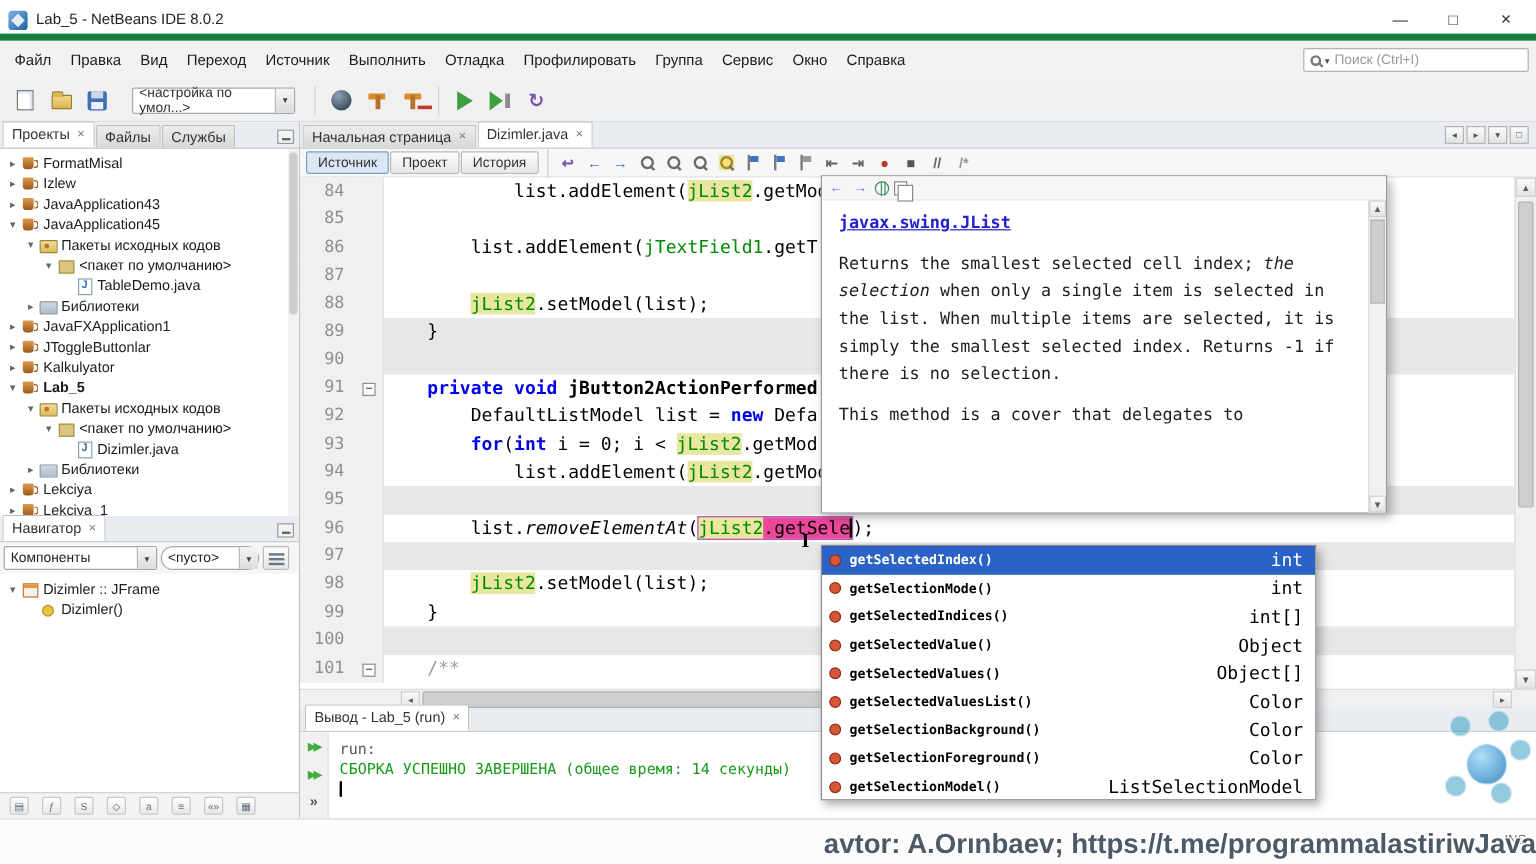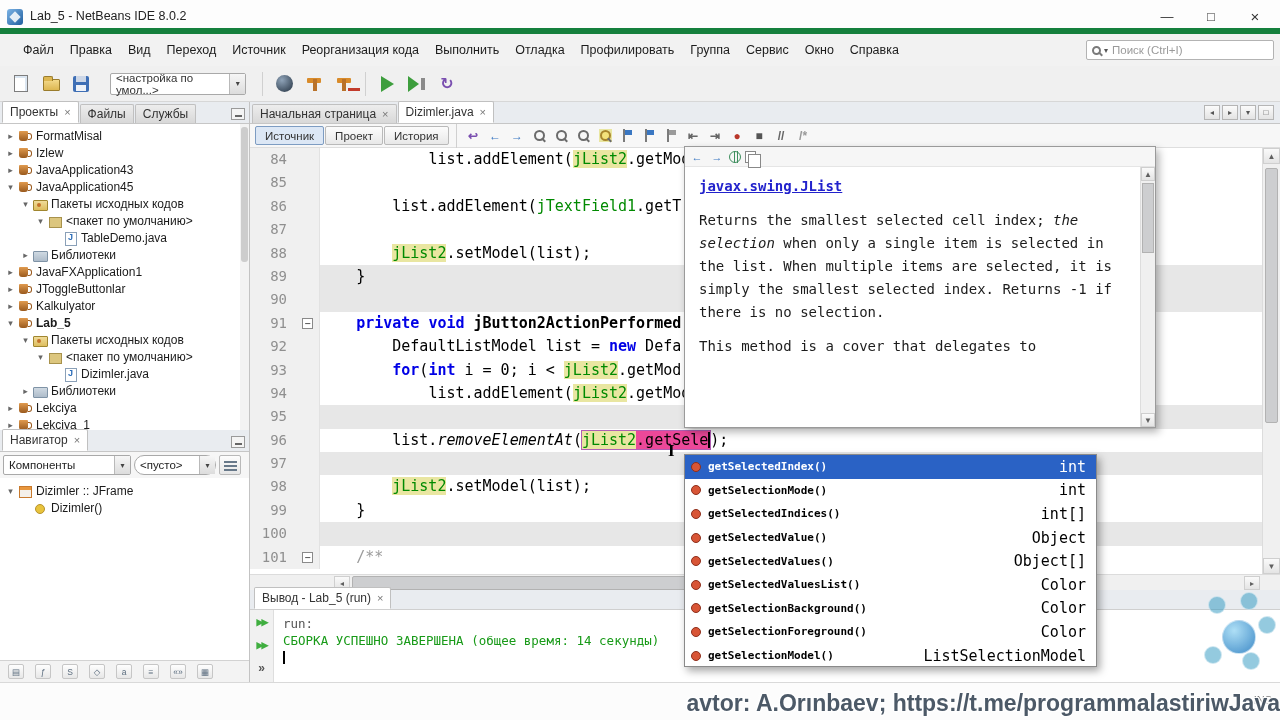--- a/index.html
+++ b/index.html
@@ -7,21 +7,21 @@
 
   
   #titlebar{position:absolute;left:0;top:0;width:1280px;height:34px;background:#fdfdfd;border-bottom:6px solid #15803d;}
   #appicon{position:absolute;left:7px;top:9px;width:16px;height:16px;border-radius:3px;background:linear-gradient(135deg,#7db4e6,#1f5e9e);}
   #appicon::after{content:"";position:absolute;left:4px;top:4px;width:8px;height:8px;background:#fff;transform:rotate(45deg);opacity:.85;}
   #wintitle{position:absolute;left:30px;top:0;line-height:32px;font-size:12.5px;color:#222;}
   .wc{position:absolute;top:0;width:42px;height:33px;text-align:center;line-height:33px;font-size:13px;color:#333;}
   #win-min{right:92px;} #win-max{right:48px;} #win-close{right:4px;font-size:15px;}
 
   
-  #menubar{position:absolute;left:0;top:34px;width:1280px;height:32px;background:#f2f2f2;display:flex;align-items:center;padding-left:15px;}
+  #menubar{position:absolute;left:0;top:34px;width:1280px;height:32px;background:#f2f2f2;display:flex;align-items:center;padding-left:4px;}
   .menu-item{padding:0 8px;font-size:12.5px;color:#1c1c1c;line-height:30px;}
   #searchbox{position:absolute;left:1086px;top:40px;width:188px;height:20px;background:#fff;border:1px solid #b3b3b3;border-radius:2px;display:flex;align-items:center;padding:0 5px;}
   .mag{width:9px;height:9px;border:2px solid #7a7a7a;border-radius:50%;position:relative;flex:none;}
   .mag::after{content:"";position:absolute;width:5px;height:2px;background:#7a7a7a;transform:rotate(45deg);right:-4px;bottom:-2px;}
   #search-arrow{font-size:8px;color:#555;margin:0 4px 0 3px;}
   #search-ph{font-size:11.5px;color:#9a9a9a;white-space:nowrap;}
 
   
   #toolbar{position:absolute;left:0;top:66px;width:1280px;height:36px;background:#f0f0f0;border-bottom:1px solid #d7d7d7;display:flex;align-items:center;padding-left:6px;}
   .tbgroup{display:flex;align-items:center;}
@@ -177,21 +177,20 @@
   <span class="wc" id="win-max">□</span>
   <span class="wc" id="win-close">×</span>
 </div>
 
 <div id="menubar">
     <span class="menu-item">Файл</span>
     <span class="menu-item">Правка</span>
     <span class="menu-item">Вид</span>
     <span class="menu-item">Переход</span>
     <span class="menu-item">Источник</span>
-    <span class="menu-item">Реорганизация кода</span>
     <span class="menu-item">Выполнить</span>
     <span class="menu-item">Отладка</span>
     <span class="menu-item">Профилировать</span>
     <span class="menu-item">Группа</span>
     <span class="menu-item">Сервис</span>
     <span class="menu-item">Окно</span>
     <span class="menu-item">Справка</span>
   </div>
 <div id="searchbox">
   <span class="mag"></span>

